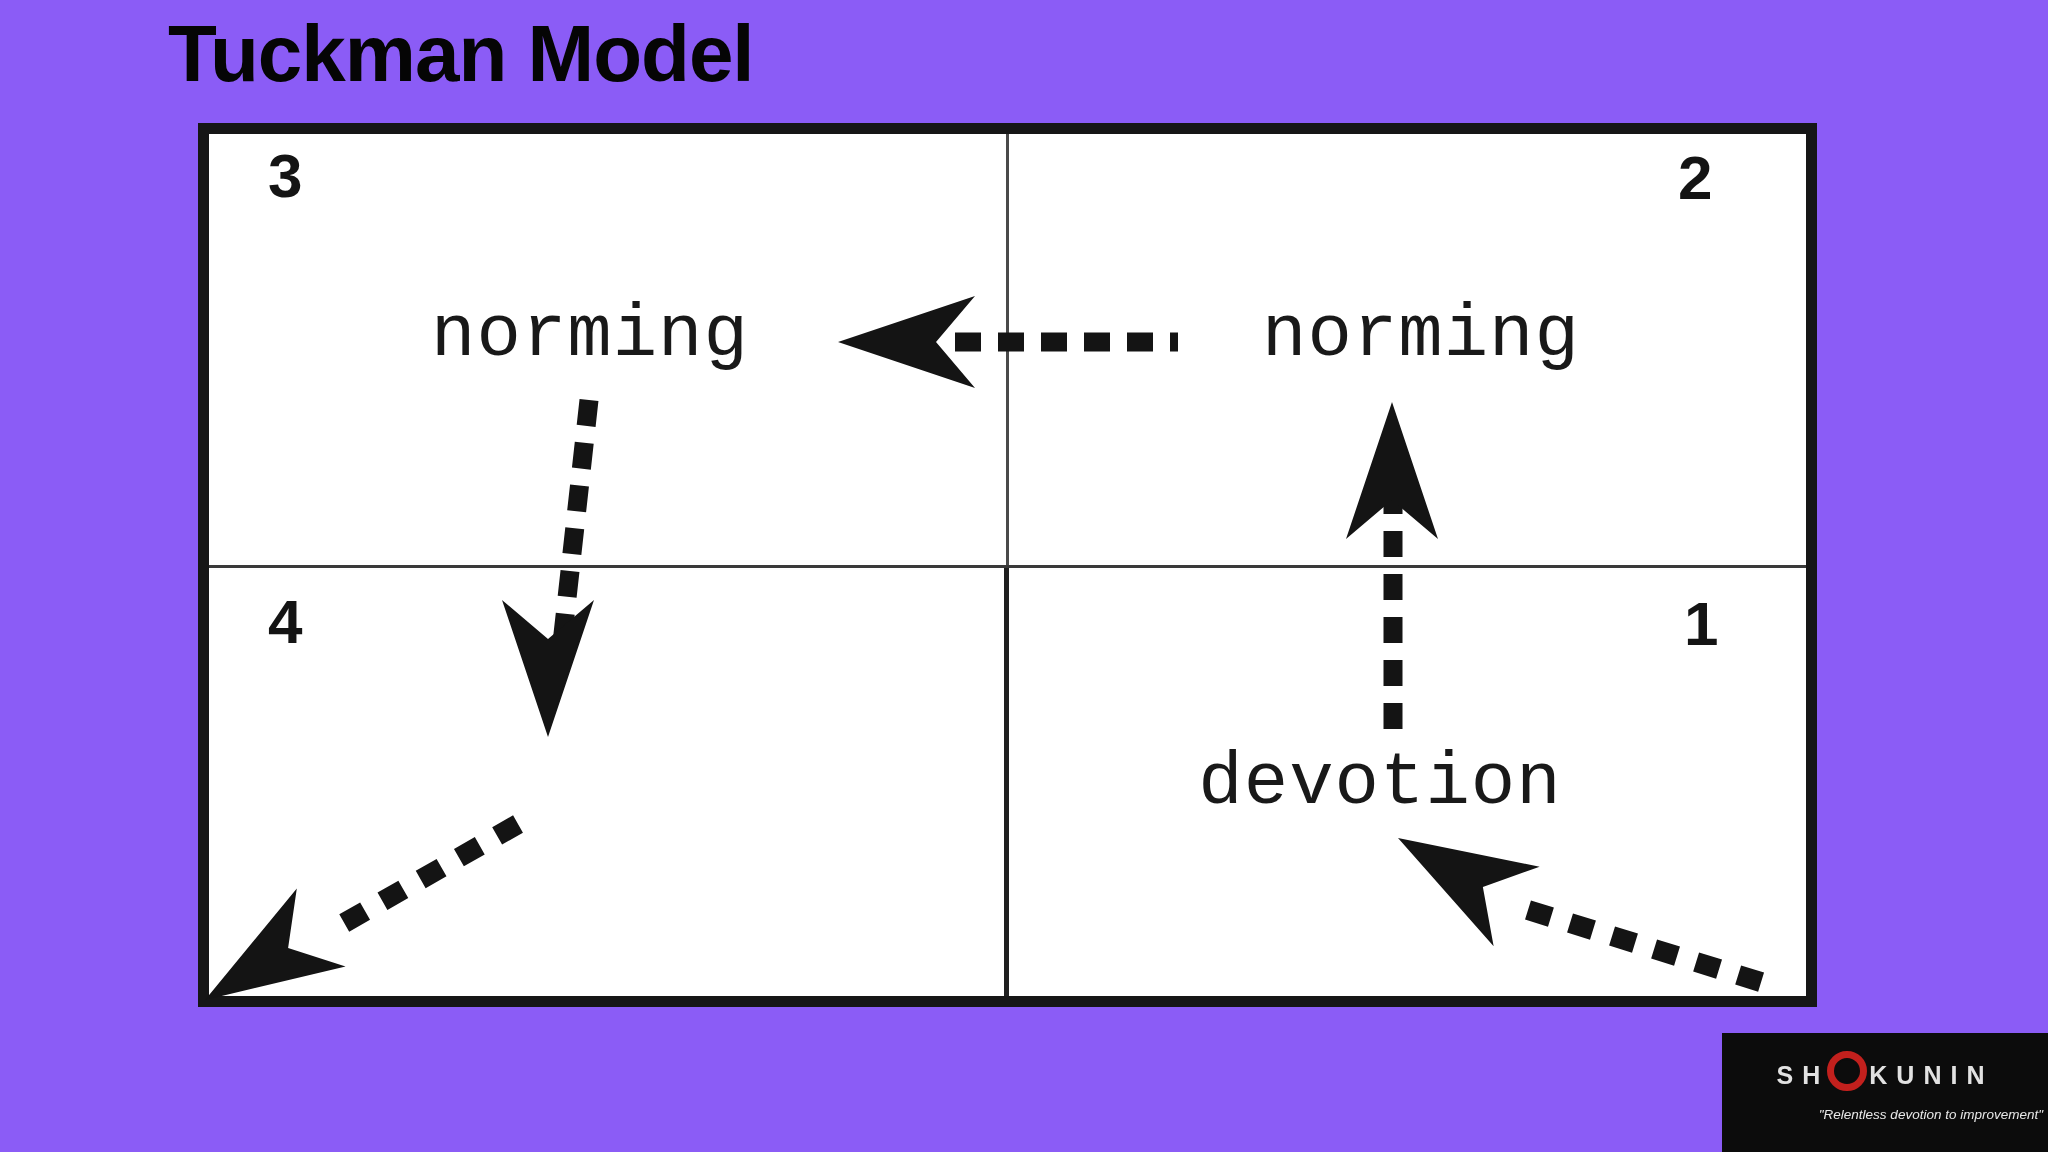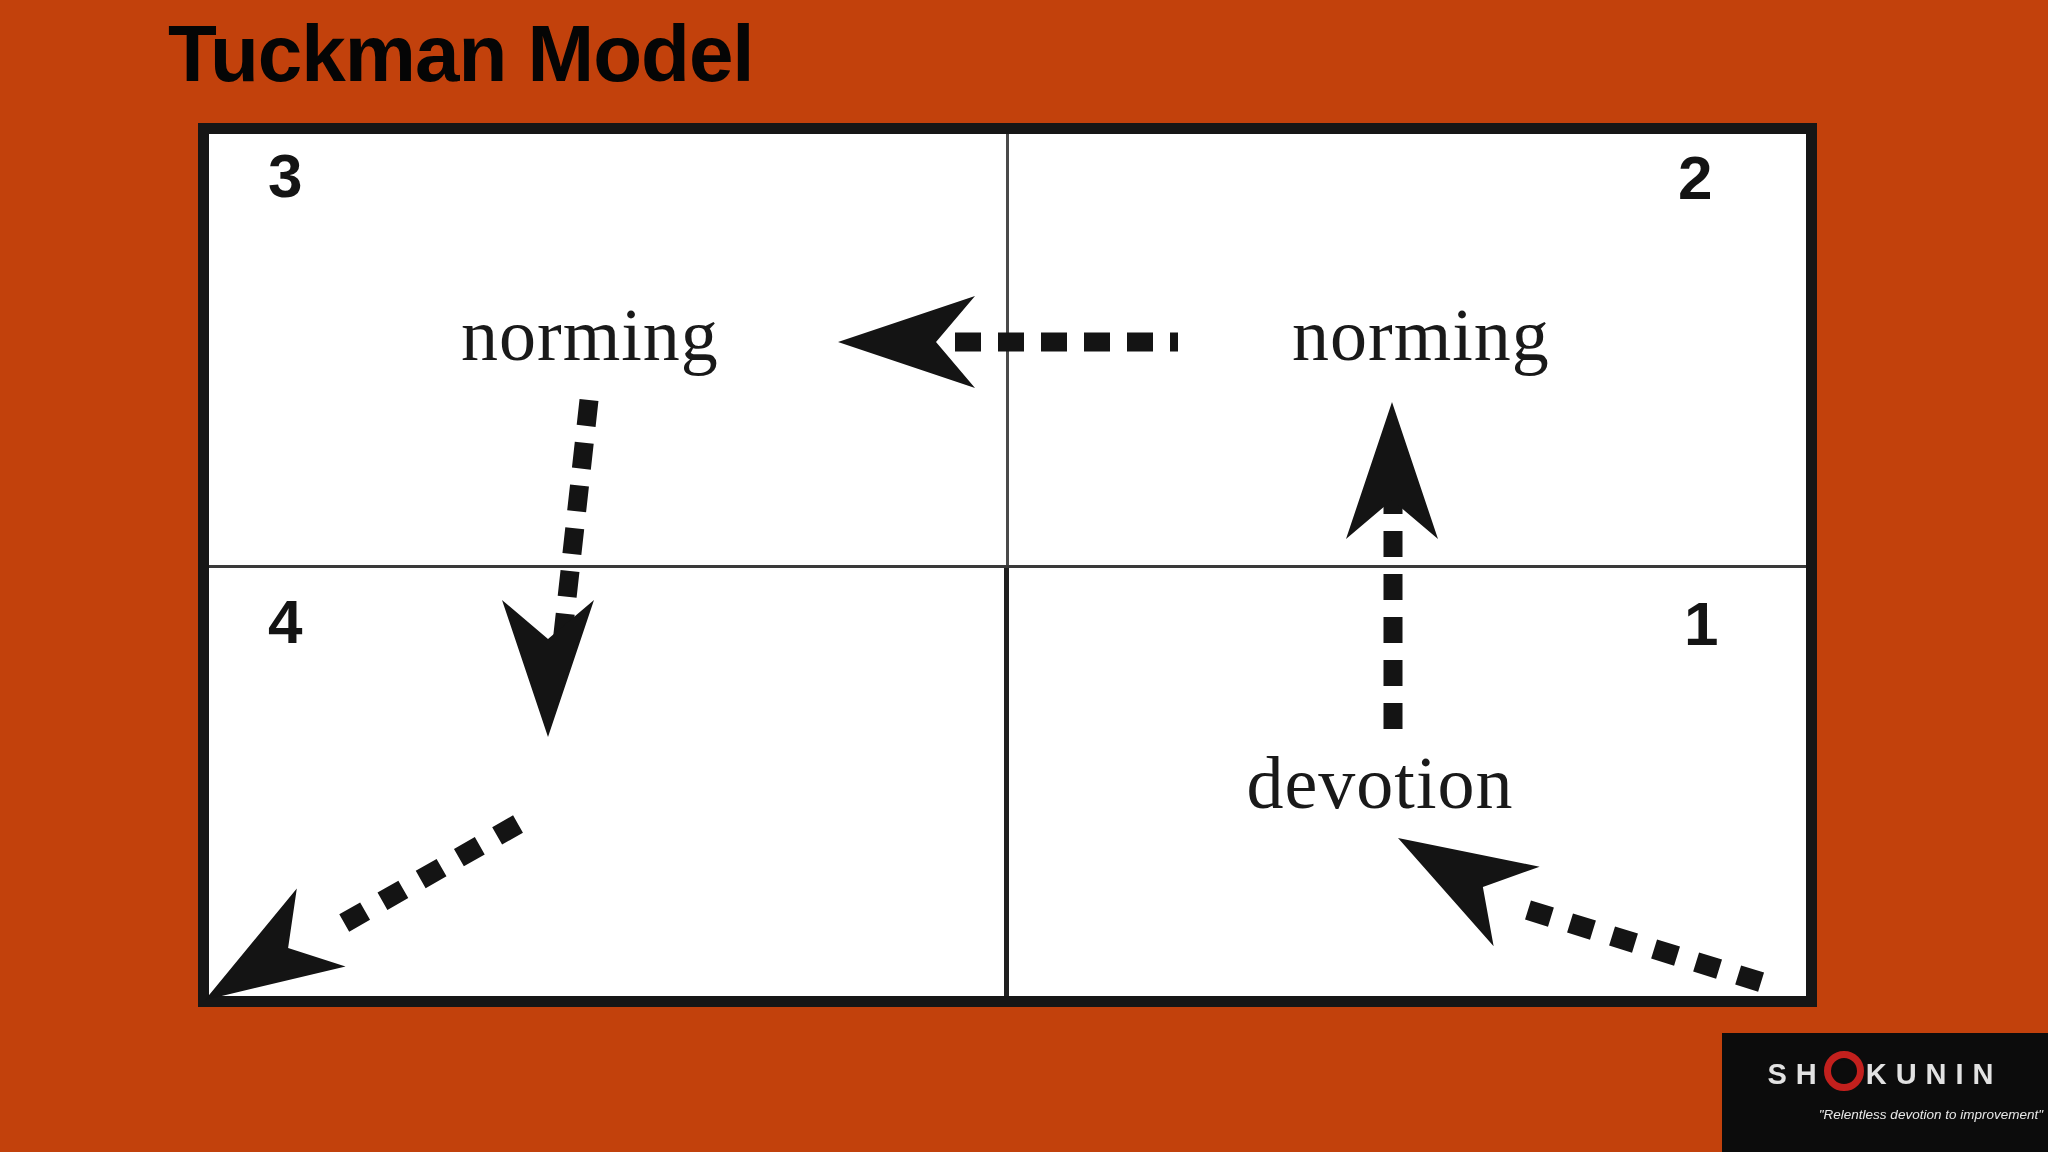--- a/index.html
+++ b/index.html
@@ -1,40 +1,40 @@
 <!DOCTYPE html>
 <html><head>
 <meta charset="utf-8">
 <style>
   html,body{margin:0;padding:0;background:#ffffff;}
-  #slide{position:relative;width:2048px;height:1152px;background:#c2410c;overflow:hidden;
+  #slide{position:relative;width:2048px;height:1152px;background:#8b5cf6;overflow:hidden;
          font-family:"Liberation Sans",sans-serif;}
   .title{position:absolute;left:168px;top:8px;font-size:80px;font-weight:800;
          letter-spacing:-1px;color:#050505;font-family:"Liberation Sans",sans-serif;}
   .box{position:absolute;left:198px;top:123px;width:1619px;height:884px;
        border:11px solid #161616;box-sizing:border-box;background:#ffffff;}
   .vdiv-top{position:absolute;left:1006px;top:134px;width:3px;height:433px;background:#4a4a4a;}
   .vdiv-bottom{position:absolute;left:1004px;top:567px;width:5px;height:429px;background:#1f1f1f;}
   .hdiv{position:absolute;left:209px;top:565px;width:1597px;height:3px;background:#3a3a3a;}
   .qnum{position:absolute;font-size:62px;font-weight:bold;color:#141414;
         font-family:"Liberation Sans",sans-serif;}
   .qnum-3{left:268px;top:140px;}
   .qnum-2{left:1678px;top:142px;}
   .qnum-4{left:268px;top:586px;}
   .qnum-1{left:1684px;top:588px;}
   .stage{position:absolute;width:500px;text-align:center;font-size:74px;color:#191919;
-         font-family:Liberation Serif, serif;font-weight:500;letter-spacing:1px;line-height:1;}
+         font-family:Liberation Mono, monospace;font-weight:500;letter-spacing:1px;line-height:1;}
   .stage-norming{left:340px;top:298px;}
   .stage-storming{left:1171px;top:298px;}
   .stage-performing{left:306px;top:740px;}
   .stage-forming{left:1130px;top:746px;}
   .arrows-svg{position:absolute;left:0;top:0;width:2048px;height:1152px;}
   .logo{position:absolute;left:1722px;top:1033px;width:326px;height:119px;background:#0c0c0c;}
   .brand{position:absolute;left:0;top:18px;width:100%;text-align:center;color:#e2e2e2;
-         font-size:29px;font-weight:bold;letter-spacing:9px;white-space:nowrap;}
+         font-size:25px;font-weight:bold;letter-spacing:9px;white-space:nowrap;}
   .brand .ring{display:inline-block;width:26px;height:26px;border:7px solid #c2201d;
          border-radius:50%;vertical-align:-7px;margin:0 2px 0 -2px;background:#0c0c0c;
          box-shadow:inset 0 0 0 2px #0c0c0c;}
   .tagline{position:absolute;right:5px;top:74px;color:#e8e8e8;font-size:13.5px;
            font-style:italic;font-family:"Liberation Sans",sans-serif;letter-spacing:0px;}
 </style>
 </head>
 <body>
 
 <div id="slide">

